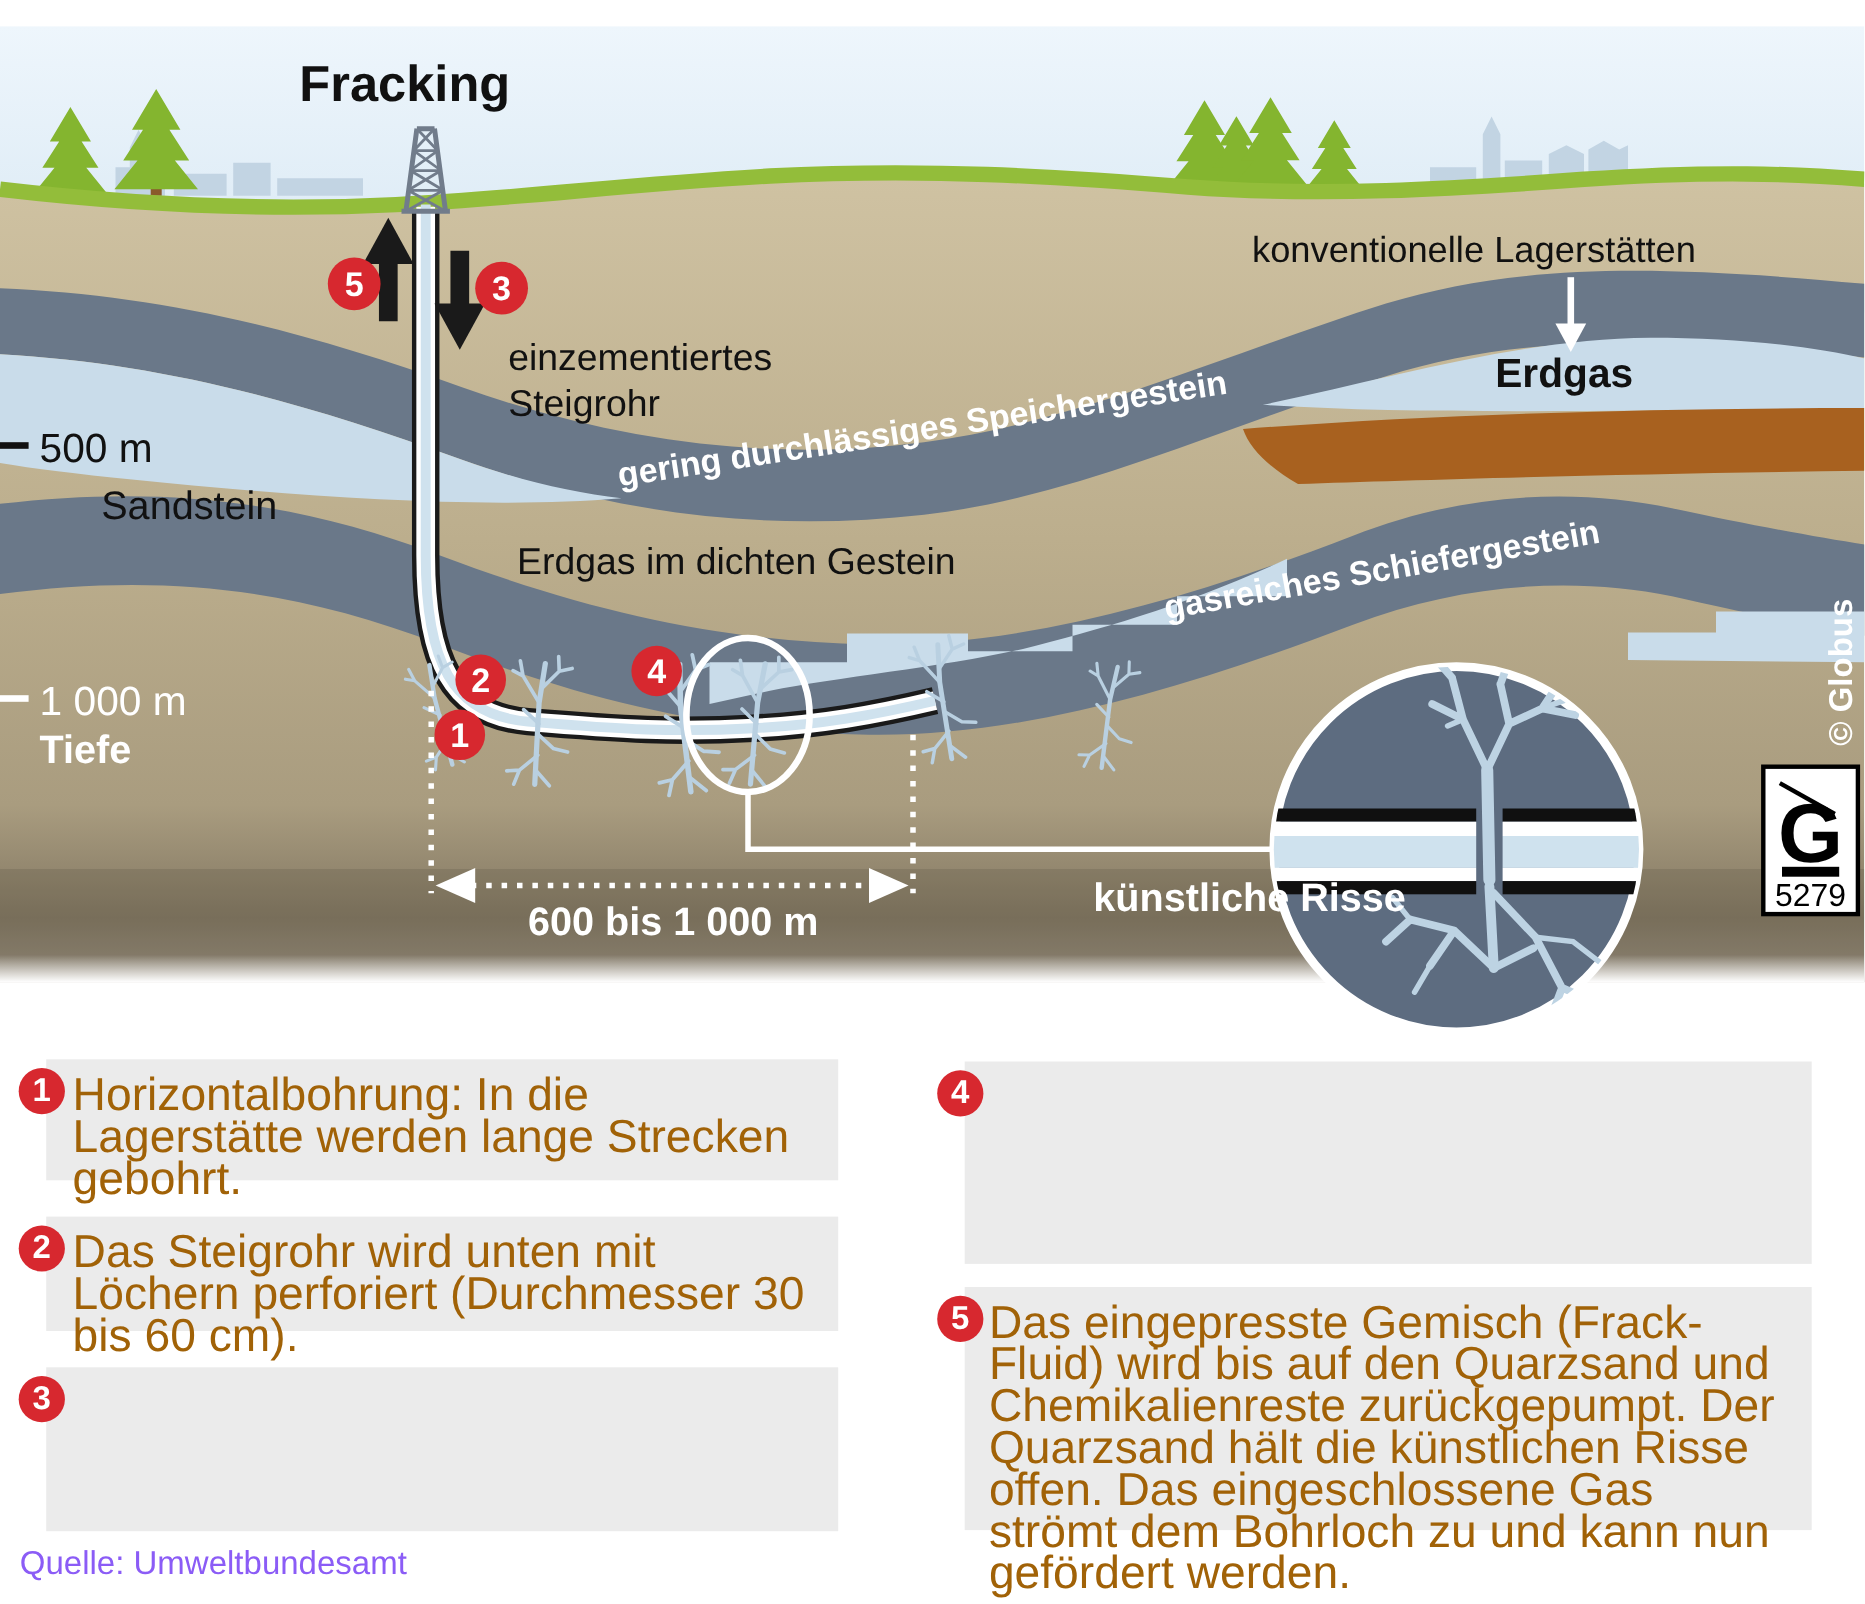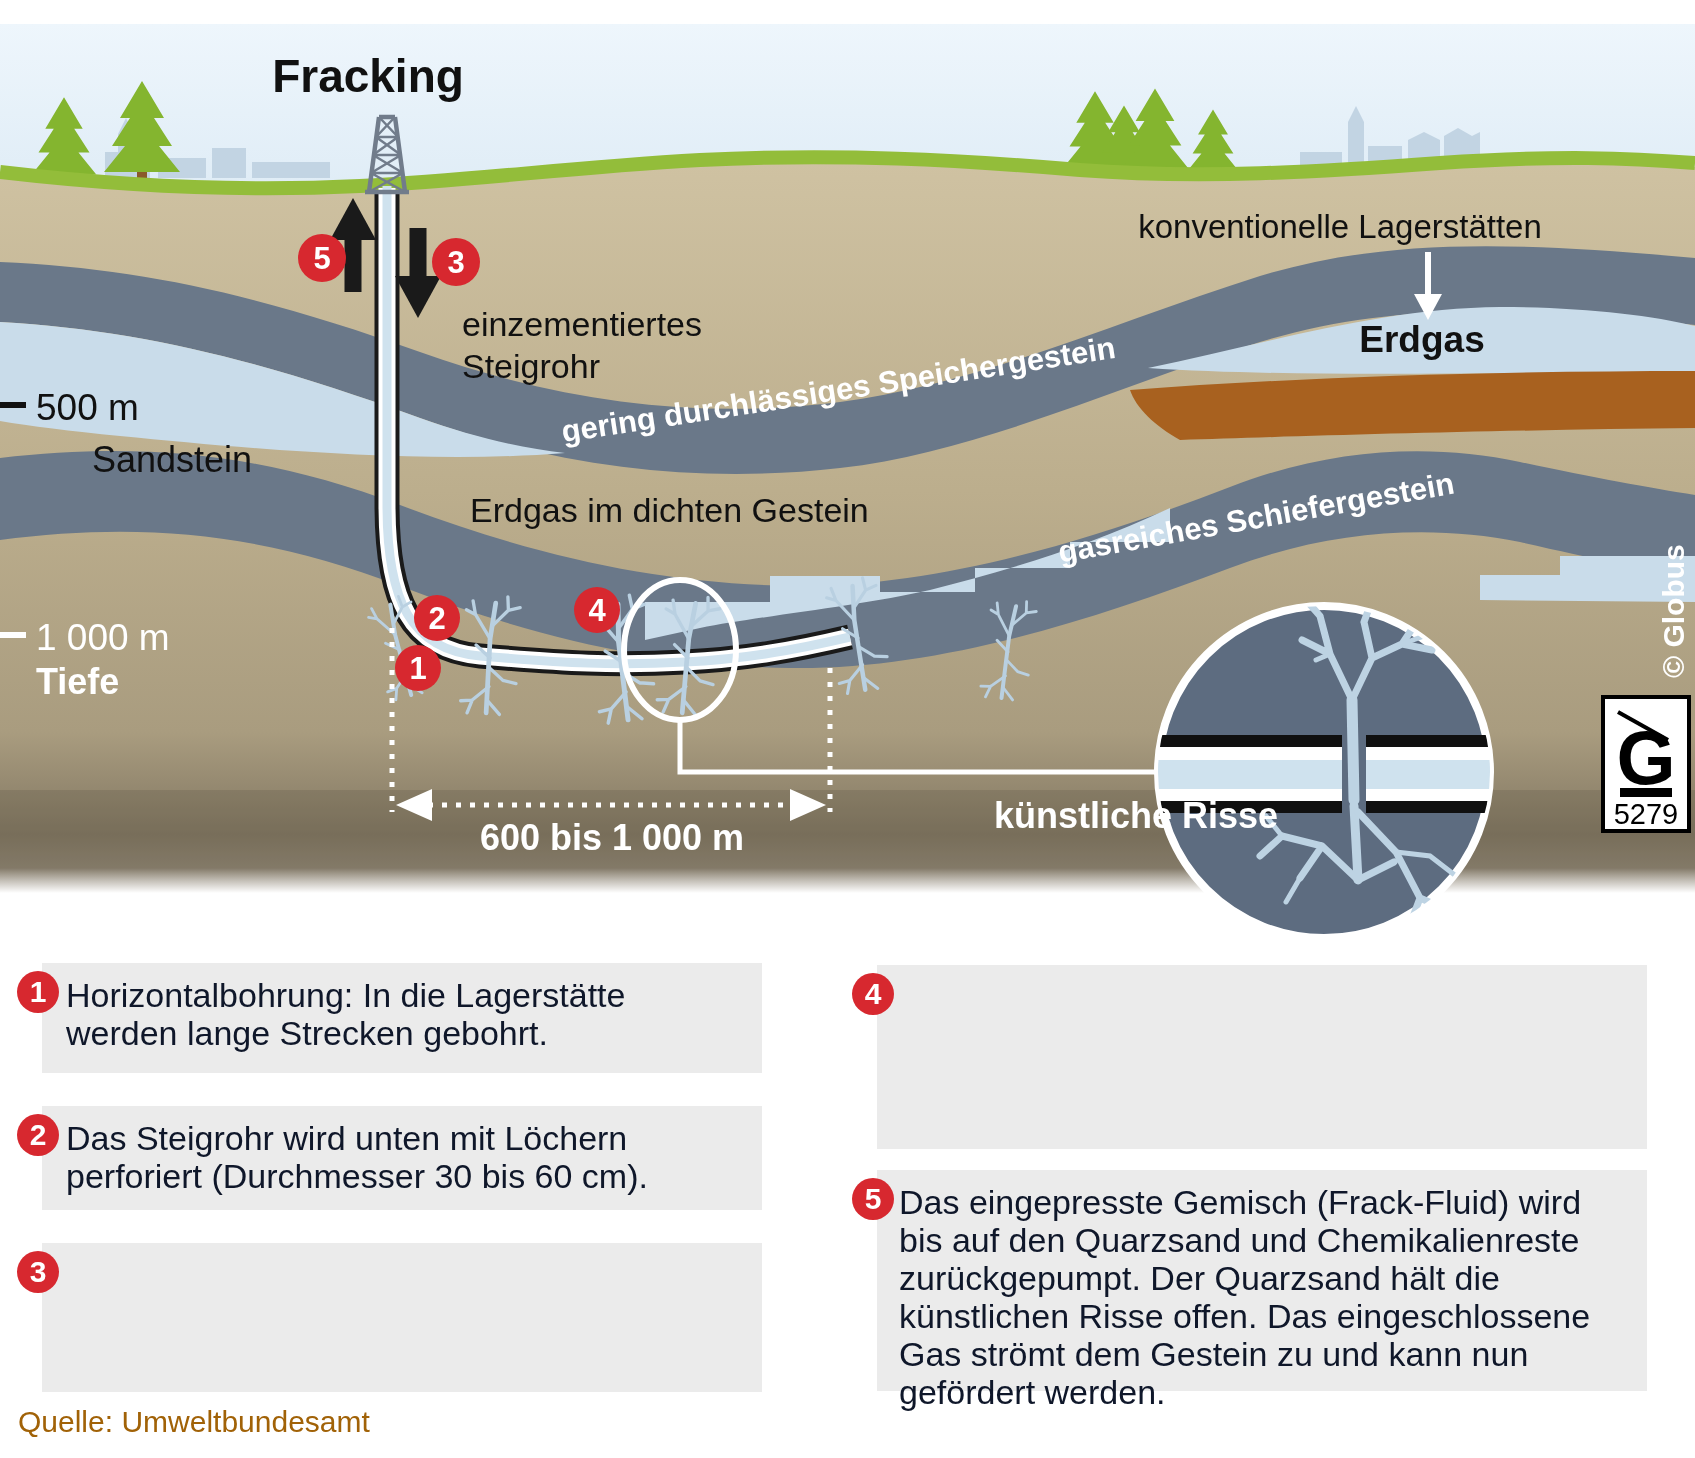--- a/index.html
+++ b/index.html
@@ -5,24 +5,24 @@
   html,body{margin:0;padding:0;background:#ffffff;}
   body{font-family:"Liberation Sans","DejaVu Sans",sans-serif;width:1695px;height:1458px;position:relative;overflow:hidden;}
   #stage{position:absolute;left:0;top:0;width:1695px;height:1458px;}
   svg text{font-family:"Liberation Sans","DejaVu Sans",sans-serif;}
   .textsec{position:absolute;left:0;top:893px;width:1695px;height:565px;background:#ffffff;}
   .ablauf-heading{position:absolute;left:18px;top:22px;font-size:38px;font-weight:bold;color:#111;}
   .step{position:absolute;}
   .step .bg{position:absolute;left:25px;right:0;top:0;bottom:0;background:#ebebeb;}
   .stepnum{position:absolute;left:0;top:8px;width:42px;height:42px;border-radius:50%;background:#d7282f;color:#fff;
            font-size:30px;font-weight:bold;text-align:center;line-height:42px;z-index:2;}
-  .steptext{position:absolute;top:13px;color:#0f172a;font-size:34px;line-height:38px;z-index:1;}
+  .steptext{position:absolute;top:13px;color:#a16207;font-size:42px;line-height:38px;z-index:1;}
   .col-l .steptext{left:49px;right:26px;}
   .col-r .steptext{left:47px;right:26px;}
-  .source{position:absolute;left:18px;top:512px;font-size:30px;color:#a16207;}
+  .source{position:absolute;left:18px;top:512px;font-size:30px;color:#8b5cf6;}
 </style>
 </head>
 <body>
 
 <div id="stage">
 <svg width="1695" height="960" viewBox="0 0 1695 960" style="position:absolute;left:0;top:0;z-index:3;">
   <defs>
     <linearGradient id="skyGrad" x1="0" y1="0" x2="0" y2="1">
       <stop offset="0" stop-color="#eef6fc"></stop>
           <stop offset="1" stop-color="#d7e7f3"></stop>
@@ -231,18 +231,18 @@
   </div>
 
   <div class="step col-r" style="left:852px;top:72px;width:795px;height:184px;">
     <div class="bg"></div>
     <div class="stepnum">4</div>
   </div>
 
   <div class="step col-r" style="left:852px;top:277px;width:795px;height:221px;">
     <div class="bg"></div>
     <div class="stepnum">5</div>
-    <div class="steptext">Das eingepresste Gemisch (Frack-Fluid) wird bis auf den Quarzsand und Chemikalienreste zurückgepumpt. Der Quarzsand hält die künstlichen Risse offen. Das eingeschlossene Gas strömt dem Gestein zu und kann nun gefördert werden.</div>
+    <div class="steptext">Das eingepresste Gemisch (Frack-Fluid) wird bis auf den Quarzsand und Chemikalienreste zurückgepumpt. Der Quarzsand hält die künstlichen Risse offen. Das eingeschlossene Gas strömt dem Bohrloch zu und kann nun gefördert werden.</div>
   </div>
 
   <div class="source">Quelle: Umweltbundesamt</div>
 </div>
 </div>
 
 </body></html>

